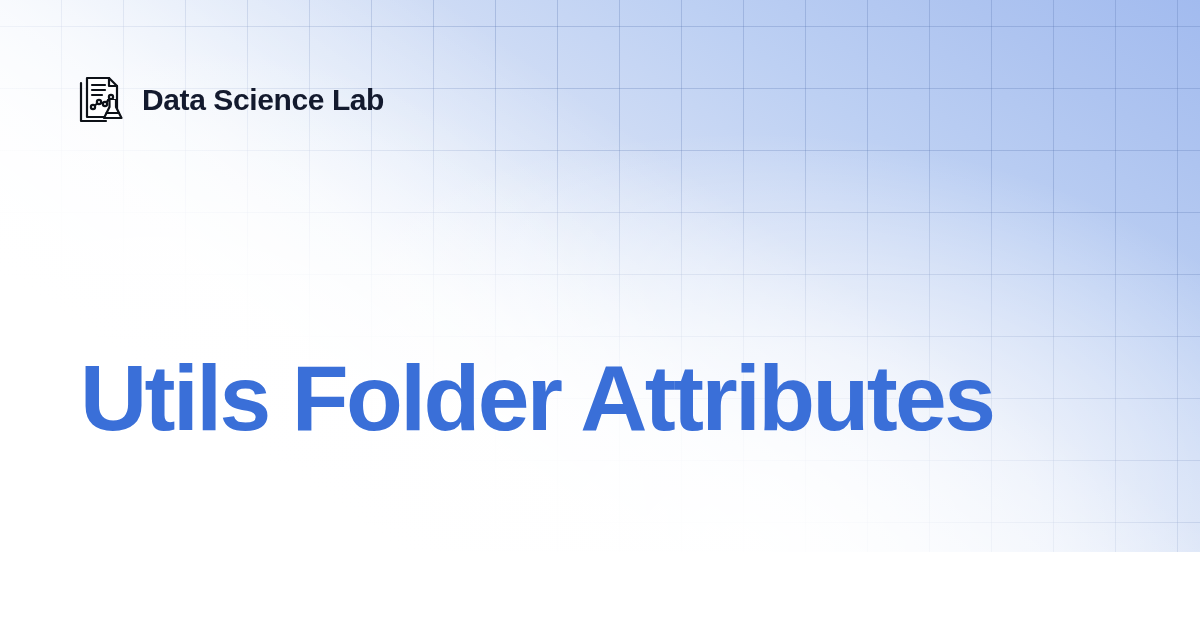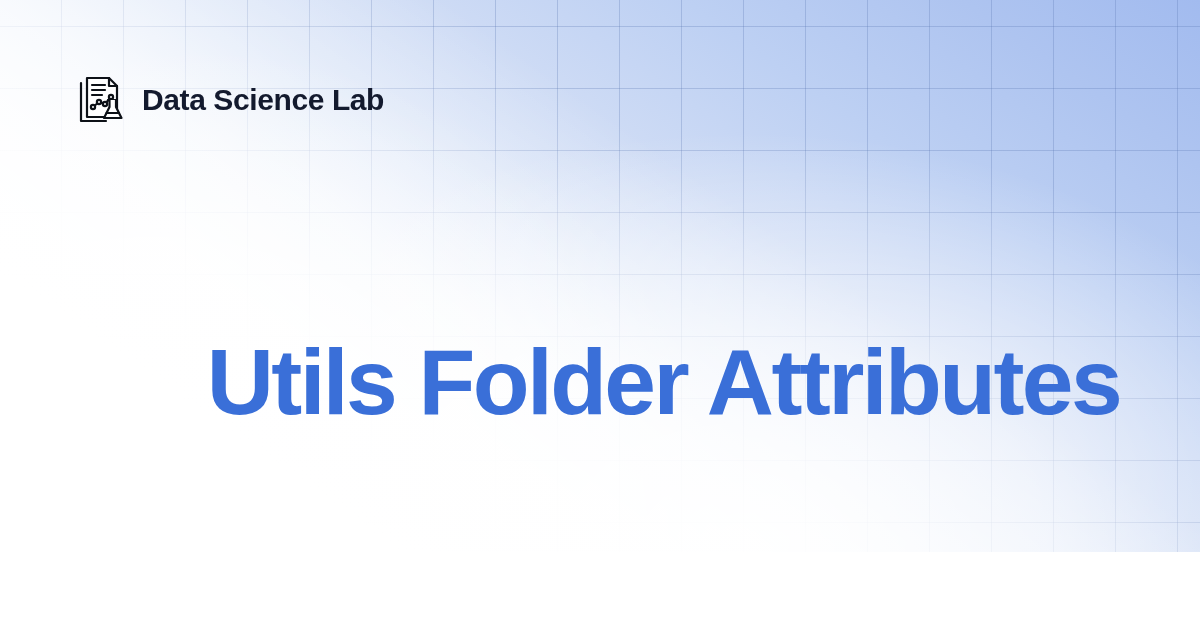--- a/index.html
+++ b/index.html
@@ -106,23 +106,22 @@
     color: #131a2e;
     letter-spacing: -0.4px;
     line-height: 1;
     white-space: nowrap;
   }
 
   
   .content {
     position: absolute;
     left: 80px;
-    top: 336px;
+    top: 352px;
     width: 1040px;
-    text-align: right;
   }
   .headline {
     margin: 0;
     font-size: 93px;
     font-weight: bold;
     color: #3a6fd8;
     letter-spacing: -2.6px;
     line-height: 1.0;
     white-space: nowrap;
   }

